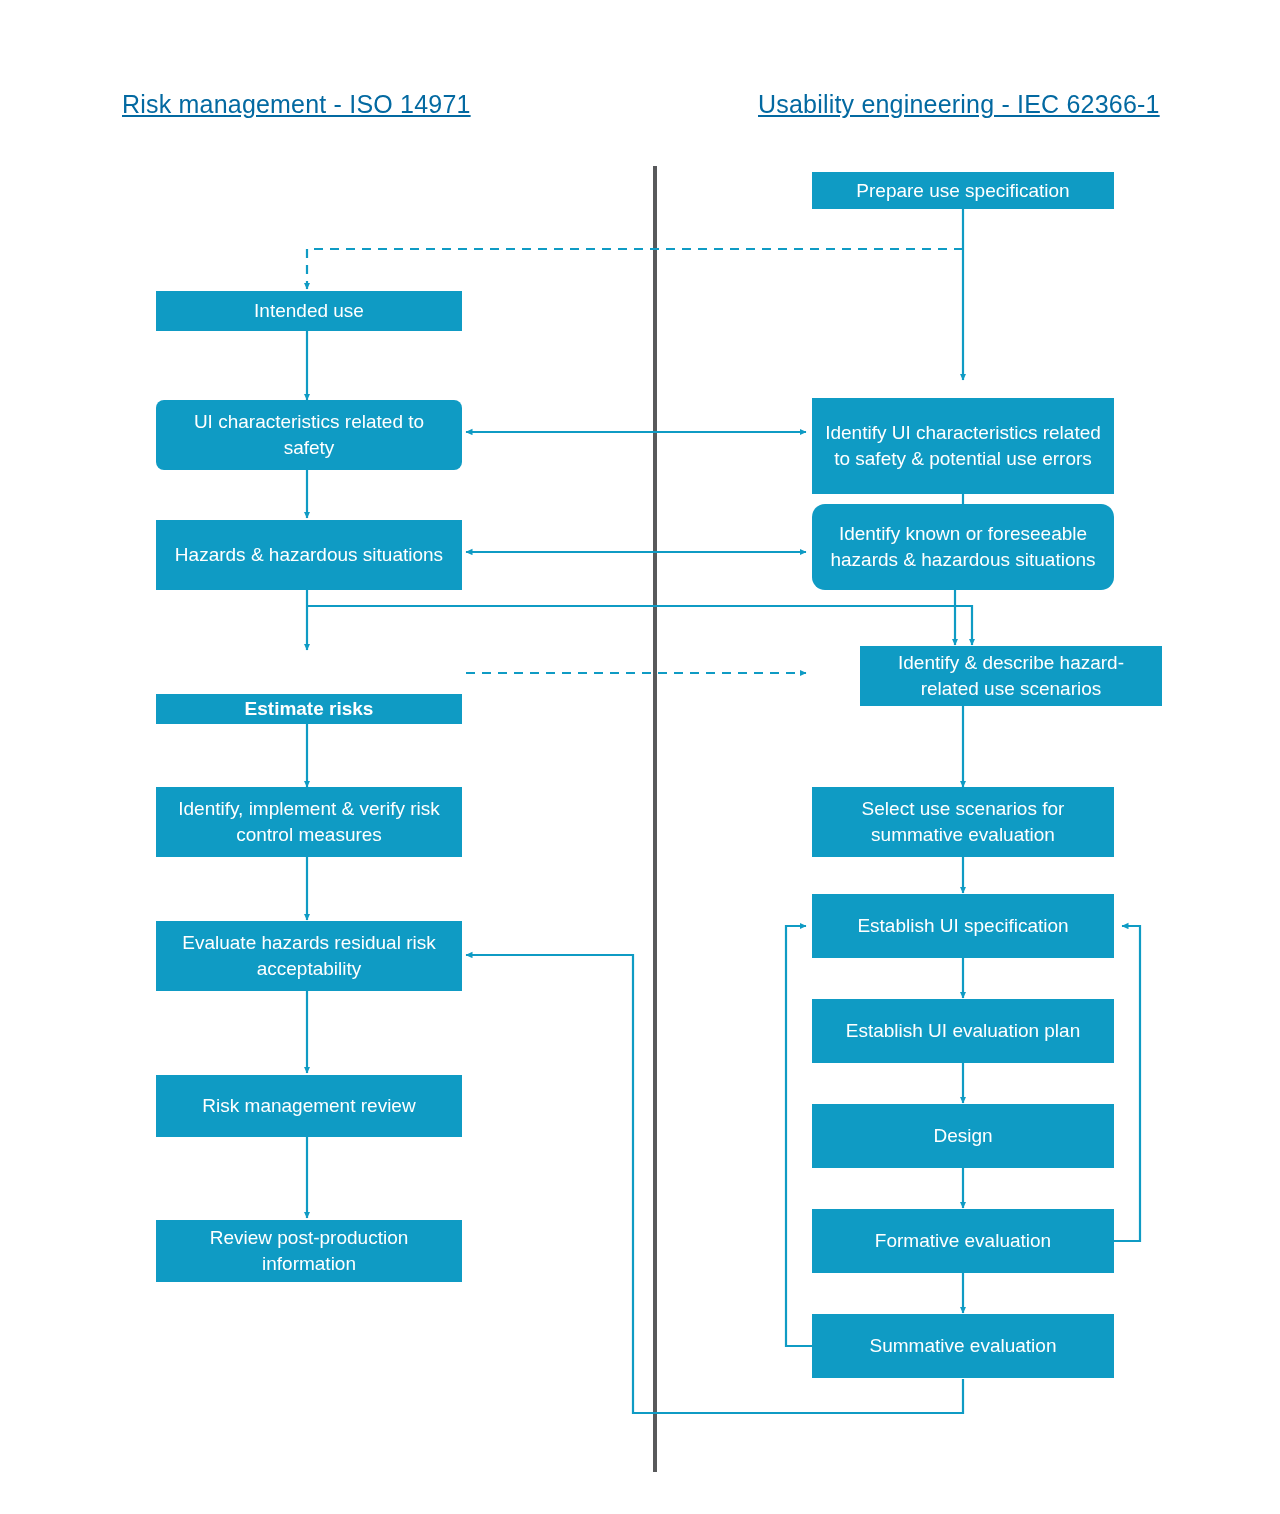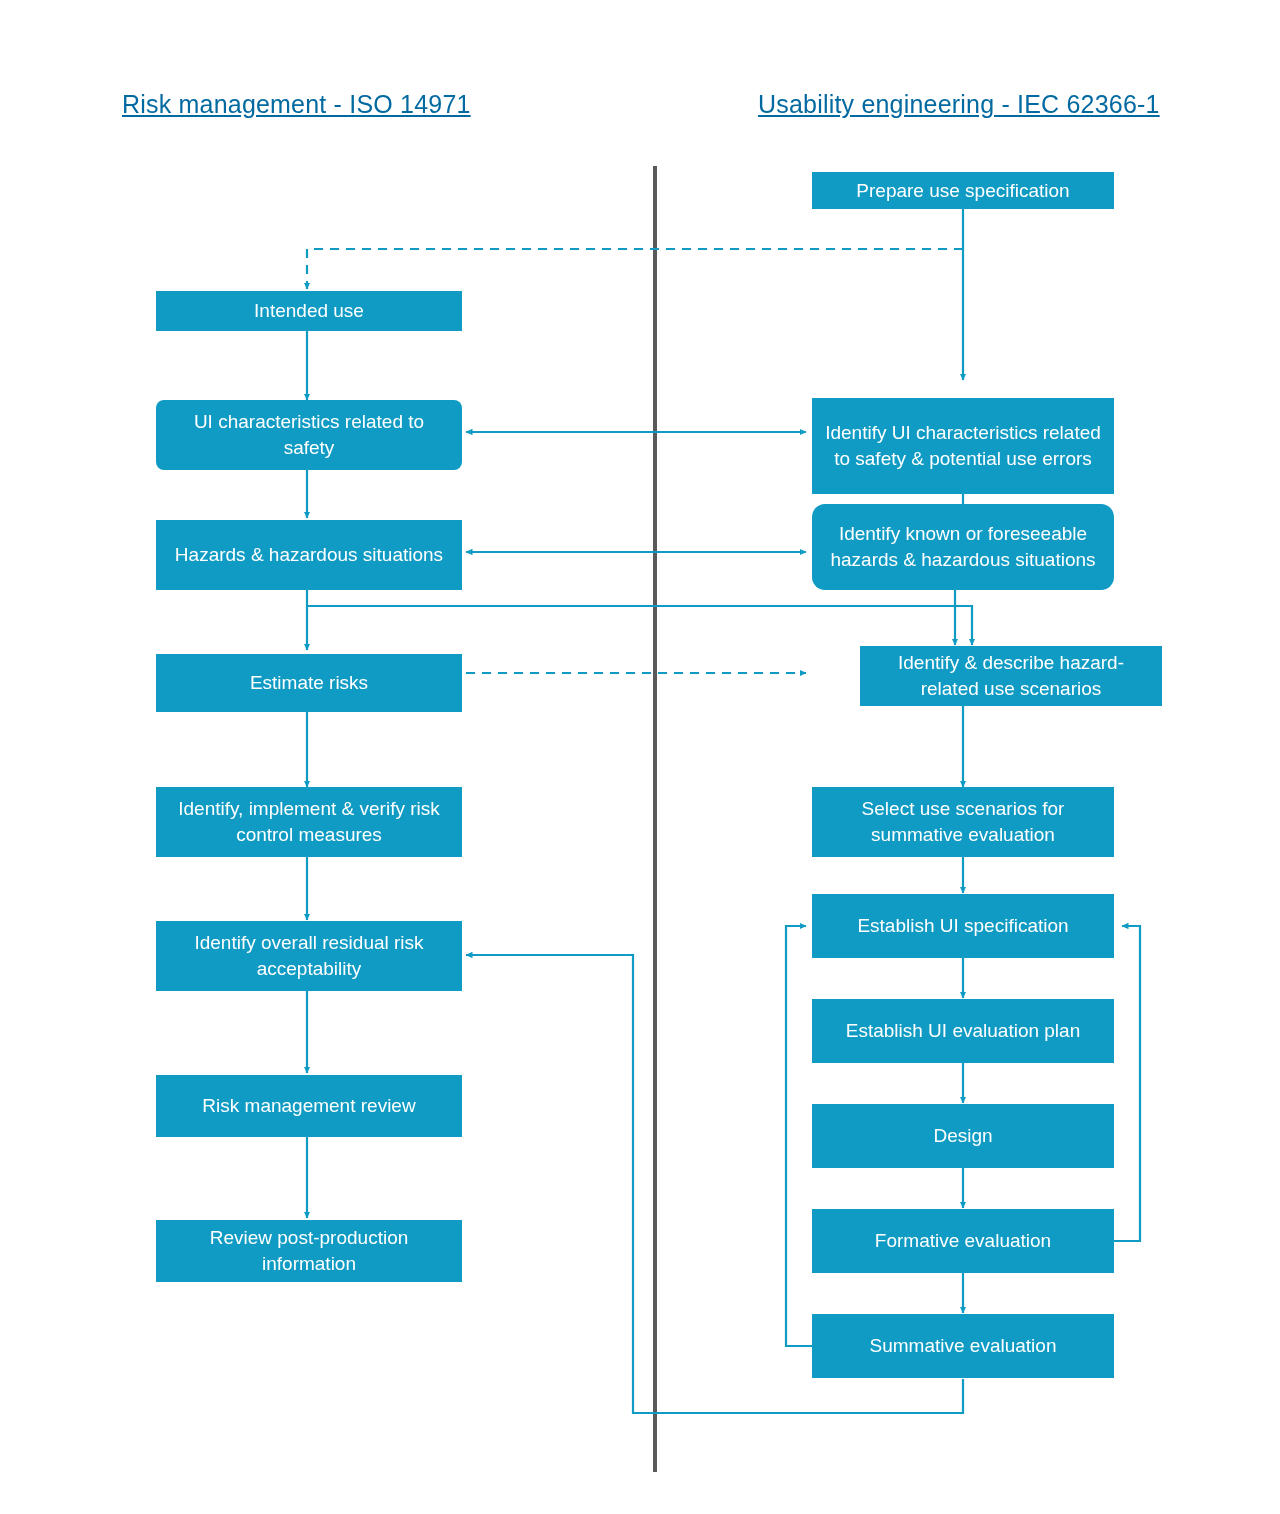--- a/index.html
+++ b/index.html
@@ -124,23 +124,23 @@
 
       <path d="M812,1346 L786,1346 L786,926 L806,926" marker-end="url(#arrow)"></path>
 
       <path d="M963,1379 L963,1413 L633,1413 L633,955 L466,955" marker-end="url(#arrow)"></path>
     </g>
   </svg>
 
   <div class="node" style="left:156px; top:291px; width:306px; height:40px;">Intended use</div>
   <div class="node" style="left:156px; top:400px; width:306px; height:70px;border-radius:8px;">UI characteristics related to safety</div>
   <div class="node" style="left:156px; top:520px; width:306px; height:70px;">Hazards &amp; hazardous situations</div>
-  <div class="node" style="left:156px; top:654px; width:306px; height:58px;">Estimate risks</div>
+  <div class="node" style="left:156px; top:694px; width:306px; height:30px;font-weight:bold;">Estimate risks</div>
   <div class="node" style="left:156px; top:787px; width:306px; height:70px;">Identify, implement &amp; verify risk control measures</div>
-  <div class="node" style="left:156px; top:921px; width:306px; height:70px;">Identify overall residual risk acceptability</div>
+  <div class="node" style="left:156px; top:921px; width:306px; height:70px;">Evaluate hazards residual risk acceptability</div>
   <div class="node" style="left:156px; top:1075px; width:306px; height:62px;">Risk management review</div>
   <div class="node" style="left:156px; top:1220px; width:306px; height:62px;">Review post-production information</div>
 
   <div class="node" style="left:812px; top:172px; width:302px; height:37px;">Prepare use specification</div>
   <div class="node" style="left:812px; top:382px; width:302px; height:96px;margin-top:16px;">Identify UI characteristics related to safety &amp; potential use errors</div>
   <div class="node" style="left:812px; top:504px; width:302px; height:86px;border-radius:13px;">Identify known or foreseeable hazards &amp; hazardous situations</div>
   <div class="node" style="left:812px; top:646px; width:302px; height:60px;margin-left:48px;">Identify &amp; describe hazard-related use scenarios</div>
   <div class="node" style="left:812px; top:787px; width:302px; height:70px;">Select use scenarios for summative evaluation</div>
   <div class="node" style="left:812px; top:894px; width:302px; height:64px;">Establish UI specification</div>
   <div class="node" style="left:812px; top:999px; width:302px; height:64px;">Establish UI evaluation plan</div>

